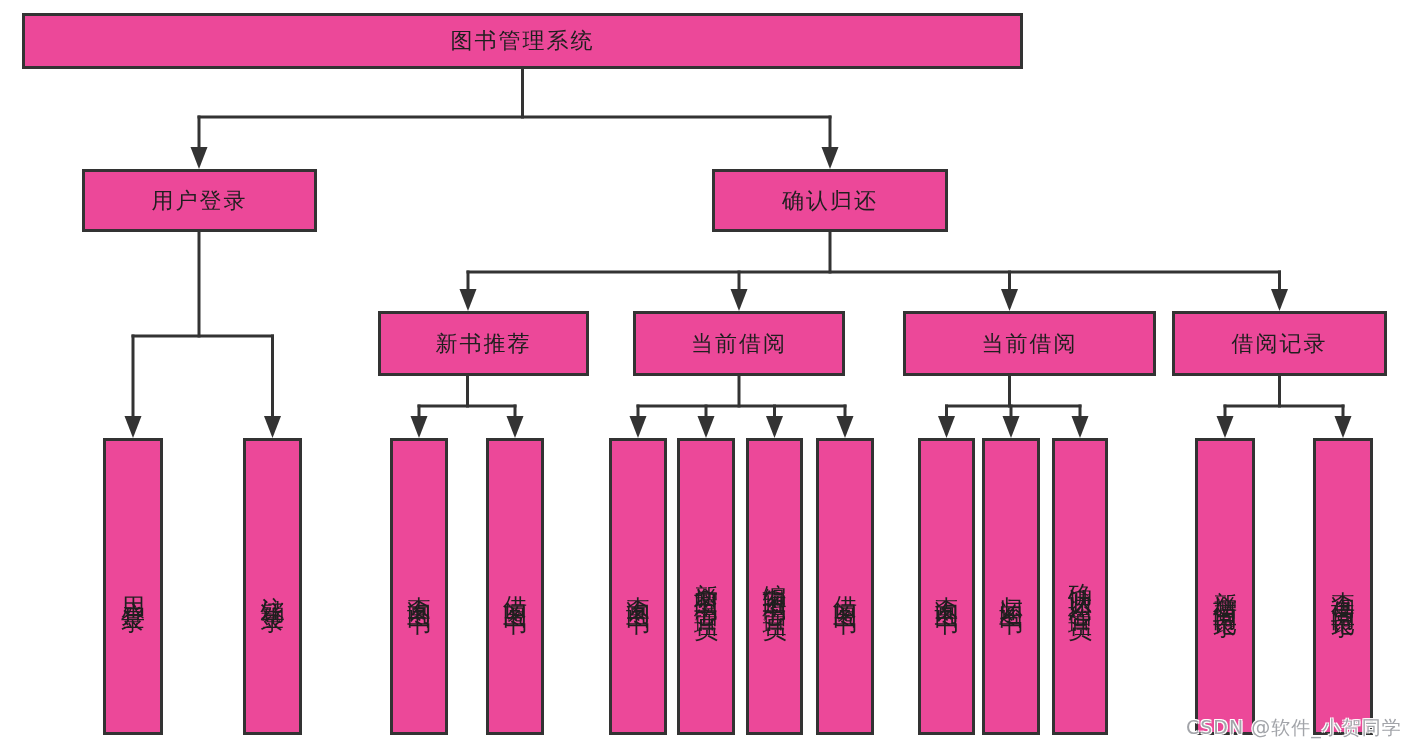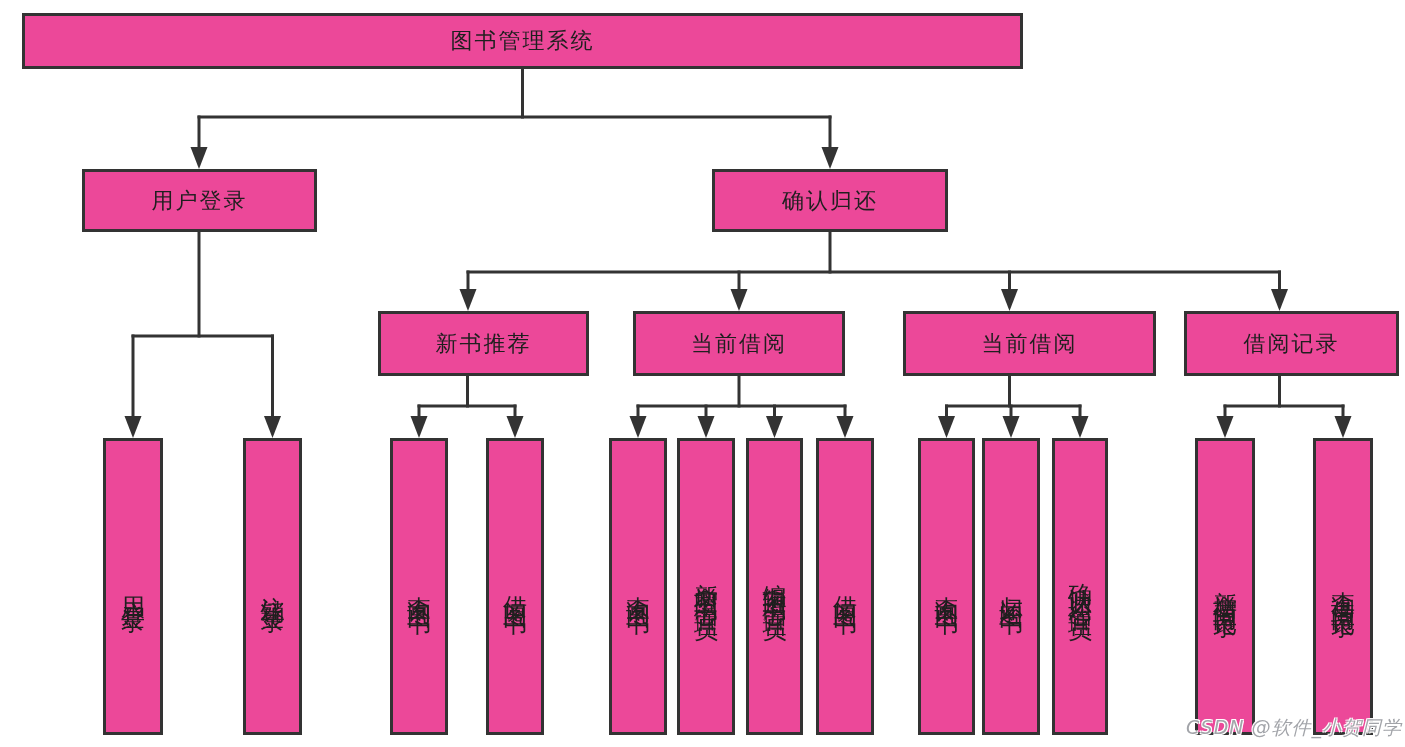--- a/index.html
+++ b/index.html
@@ -46,21 +46,20 @@
   #watermark {
     position: absolute;
     left: 1186px;
     top: 715px;
     font-size: 19px;
     letter-spacing: 1px;
     color: #a2a4a9;
     text-shadow: 1px 1px 0 #ffffff, -1px -1px 0 #ffffff, 1px -1px 0 #ffffff, -1px 1px 0 #ffffff;
     white-space: nowrap;
     z-index: 5;
-    font-style: italic;
   }
 </style>
 </head>
 <body>
 
 <div id="canvas">
   <svg id="connector-layer" viewBox="0 0 1405 747" xmlns="http://www.w3.org/2000/svg">
       <line x1="522.5" y1="69" x2="522.5" y2="117" stroke="#333333" stroke-width="3" stroke-linecap="square"></line>
       <line x1="199" y1="117" x2="830" y2="117" stroke="#333333" stroke-width="3" stroke-linecap="square"></line>
       <line x1="199" y1="232" x2="199" y2="336" stroke="#333333" stroke-width="3" stroke-linecap="square"></line>
@@ -114,21 +113,21 @@
       <line x1="1343" y1="406" x2="1343" y2="426" stroke="#333333" stroke-width="3" stroke-linecap="square"></line>
       <polygon points="1334.5,416 1351.5,416 1343,438" fill="#333333"></polygon>
     </svg>
   <div id="nodes">
       <div class="node" style="left: 22px; top: 13px; width: 1001px; height: 56px;">图书管理系统</div>
       <div class="node" style="left: 82px; top: 169px; width: 235px; height: 63px;">用户登录</div>
       <div class="node" style="left: 712px; top: 169px; width: 236px; height: 63px;">确认归还</div>
       <div class="node" style="left: 362px; top: 311px; width: 211px; height: 65px; margin-left: 16px;">新书推荐</div>
       <div class="node" style="left: 633px; top: 311px; width: 212px; height: 65px;">当前借阅</div>
       <div class="node" style="left: 903px; top: 311px; width: 253px; height: 65px;">当前借阅</div>
-      <div class="node" style="left: 1172px; top: 311px; width: 215px; height: 65px; margin-left: 12px;">借阅记录</div>
+      <div class="node" style="left: 1172px; top: 311px; width: 215px; height: 65px;">借阅记录</div>
       <div class="node vertical" style="left: 103px; top: 438px; width: 60px; height: 297px;">用户登录</div>
       <div class="node vertical" style="left: 243px; top: 438px; width: 59px; height: 297px;">注销登录</div>
       <div class="node vertical" style="left: 390px; top: 438px; width: 58px; height: 297px;">查询图书</div>
       <div class="node vertical" style="left: 486px; top: 438px; width: 58px; height: 297px;">借阅图书</div>
       <div class="node vertical" style="left: 609px; top: 438px; width: 58px; height: 297px;">查询图书</div>
       <div class="node vertical" style="left: 677px; top: 438px; width: 58px; height: 297px;">新增图书（管理员）</div>
       <div class="node vertical" style="left: 746px; top: 438px; width: 57px; height: 297px;">编辑图书（管理员）</div>
       <div class="node vertical" style="left: 816px; top: 438px; width: 58px; height: 297px;">借阅图书</div>
       <div class="node vertical" style="left: 918px; top: 438px; width: 57px; height: 297px;">查询图书</div>
       <div class="node vertical" style="left: 982px; top: 438px; width: 58px; height: 297px;">归还图书</div>

